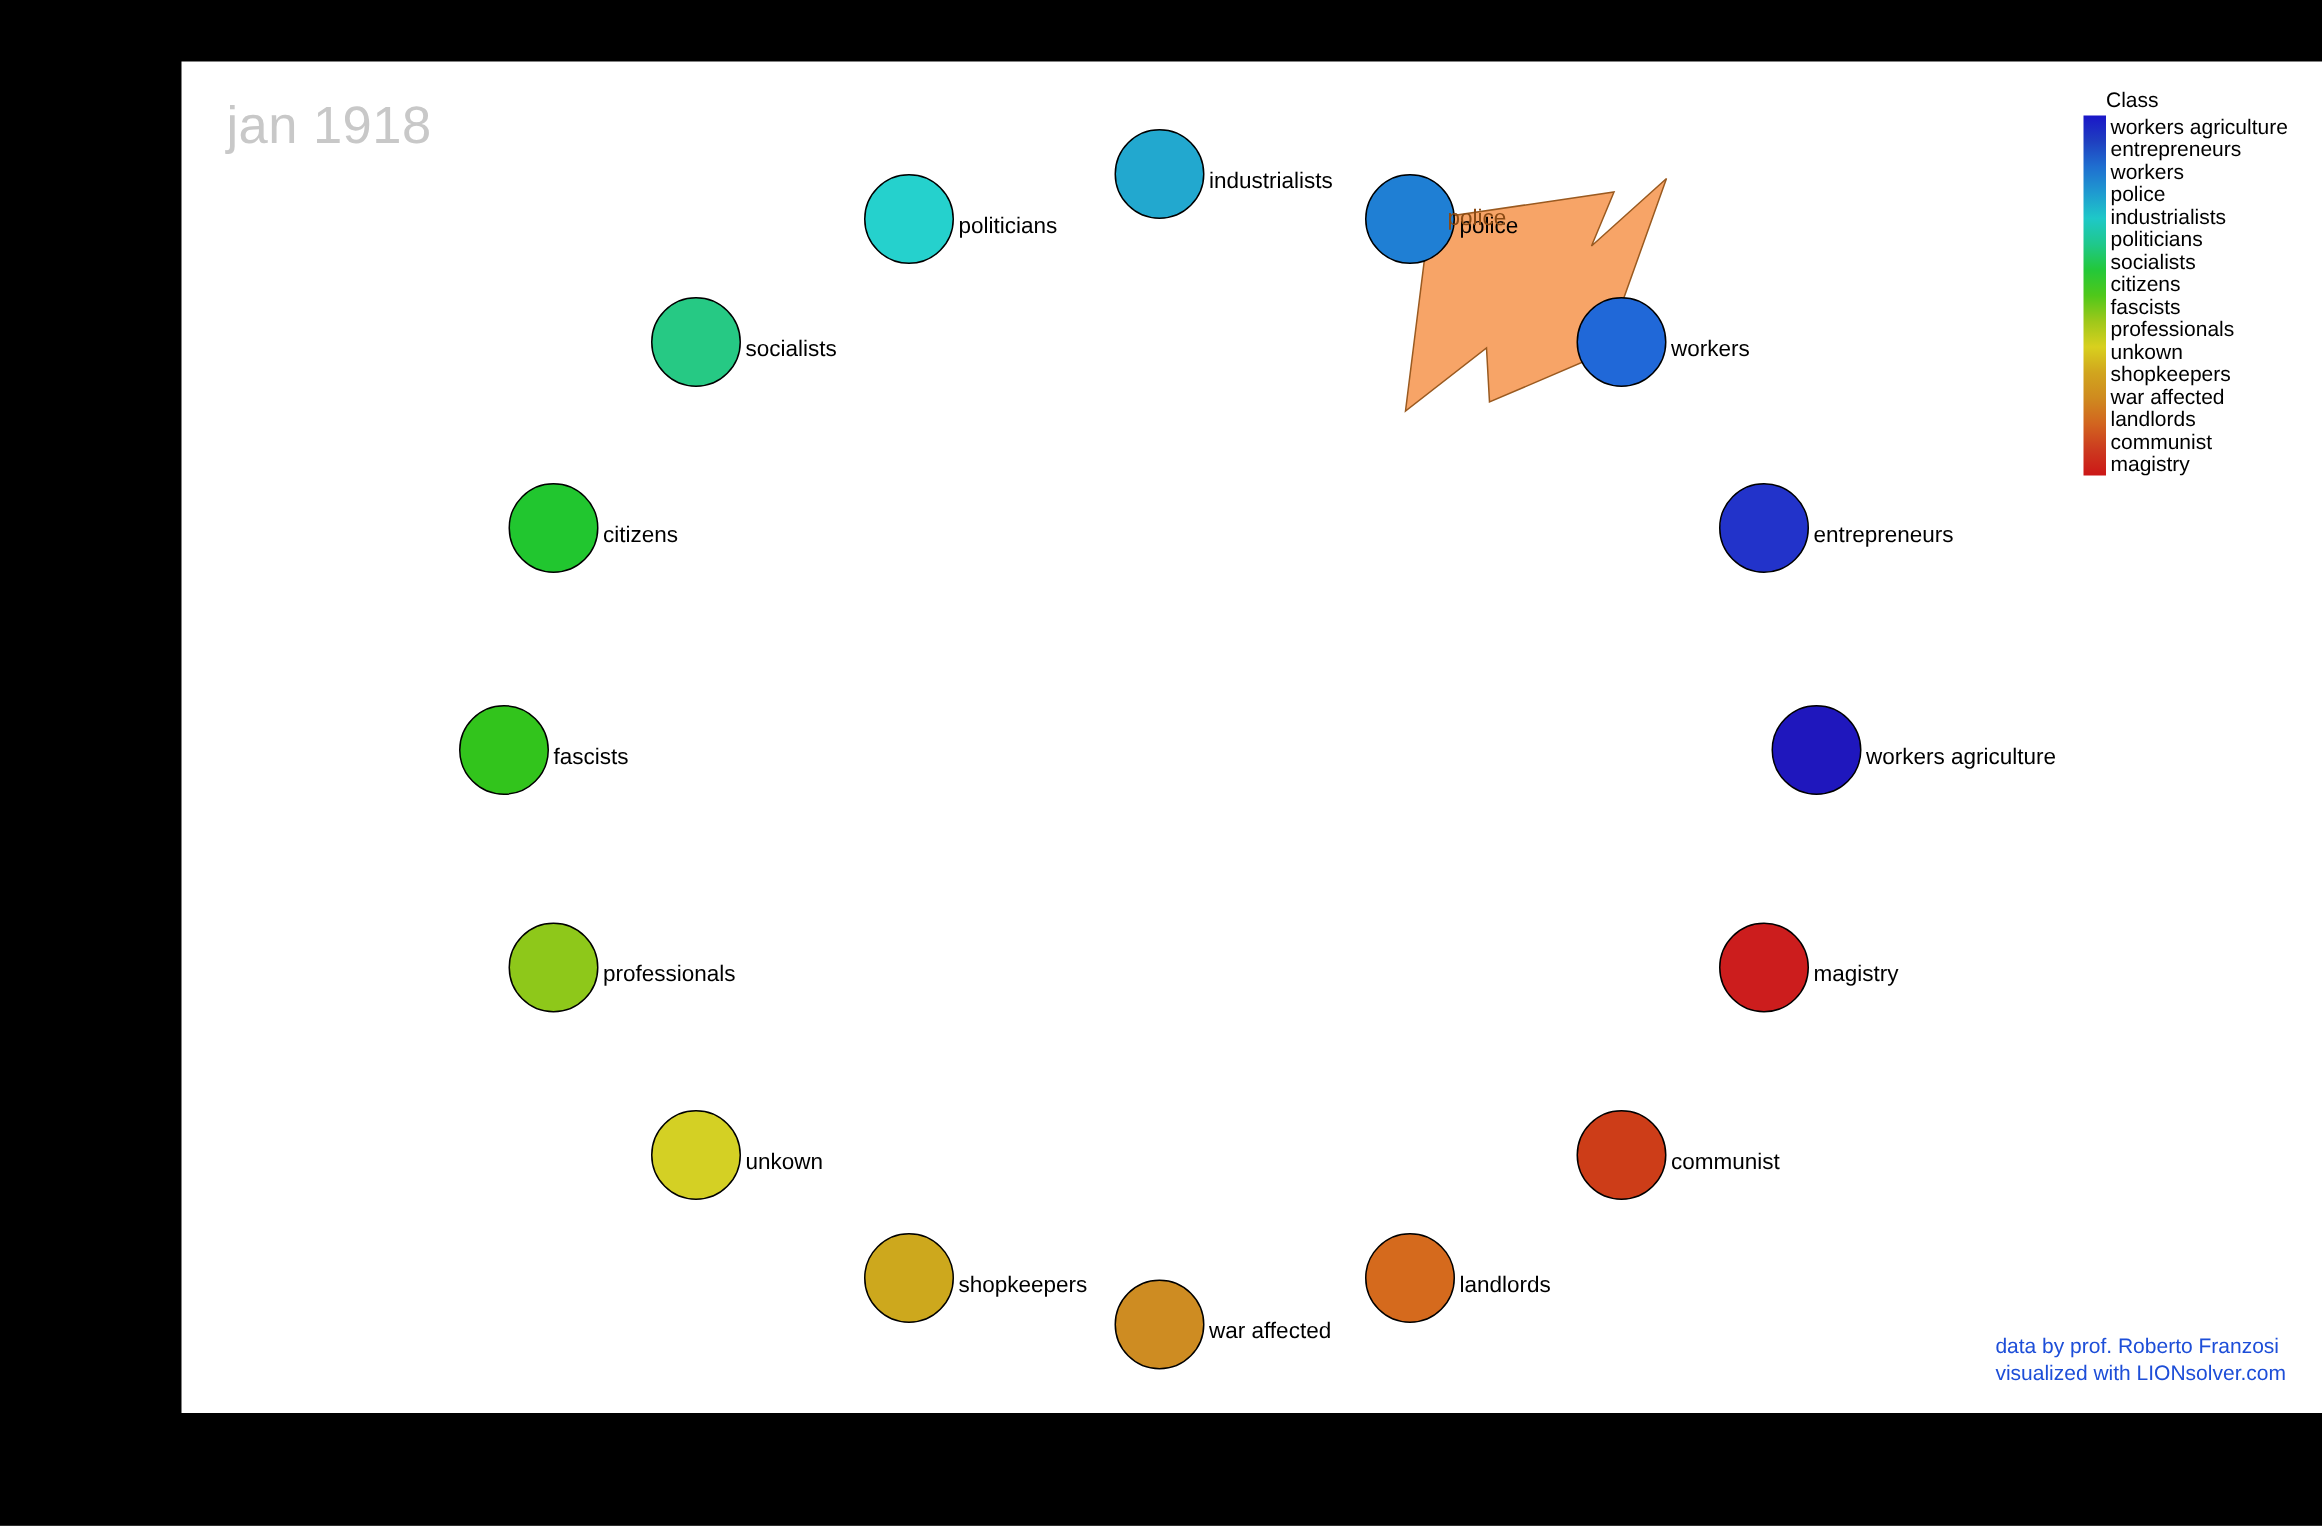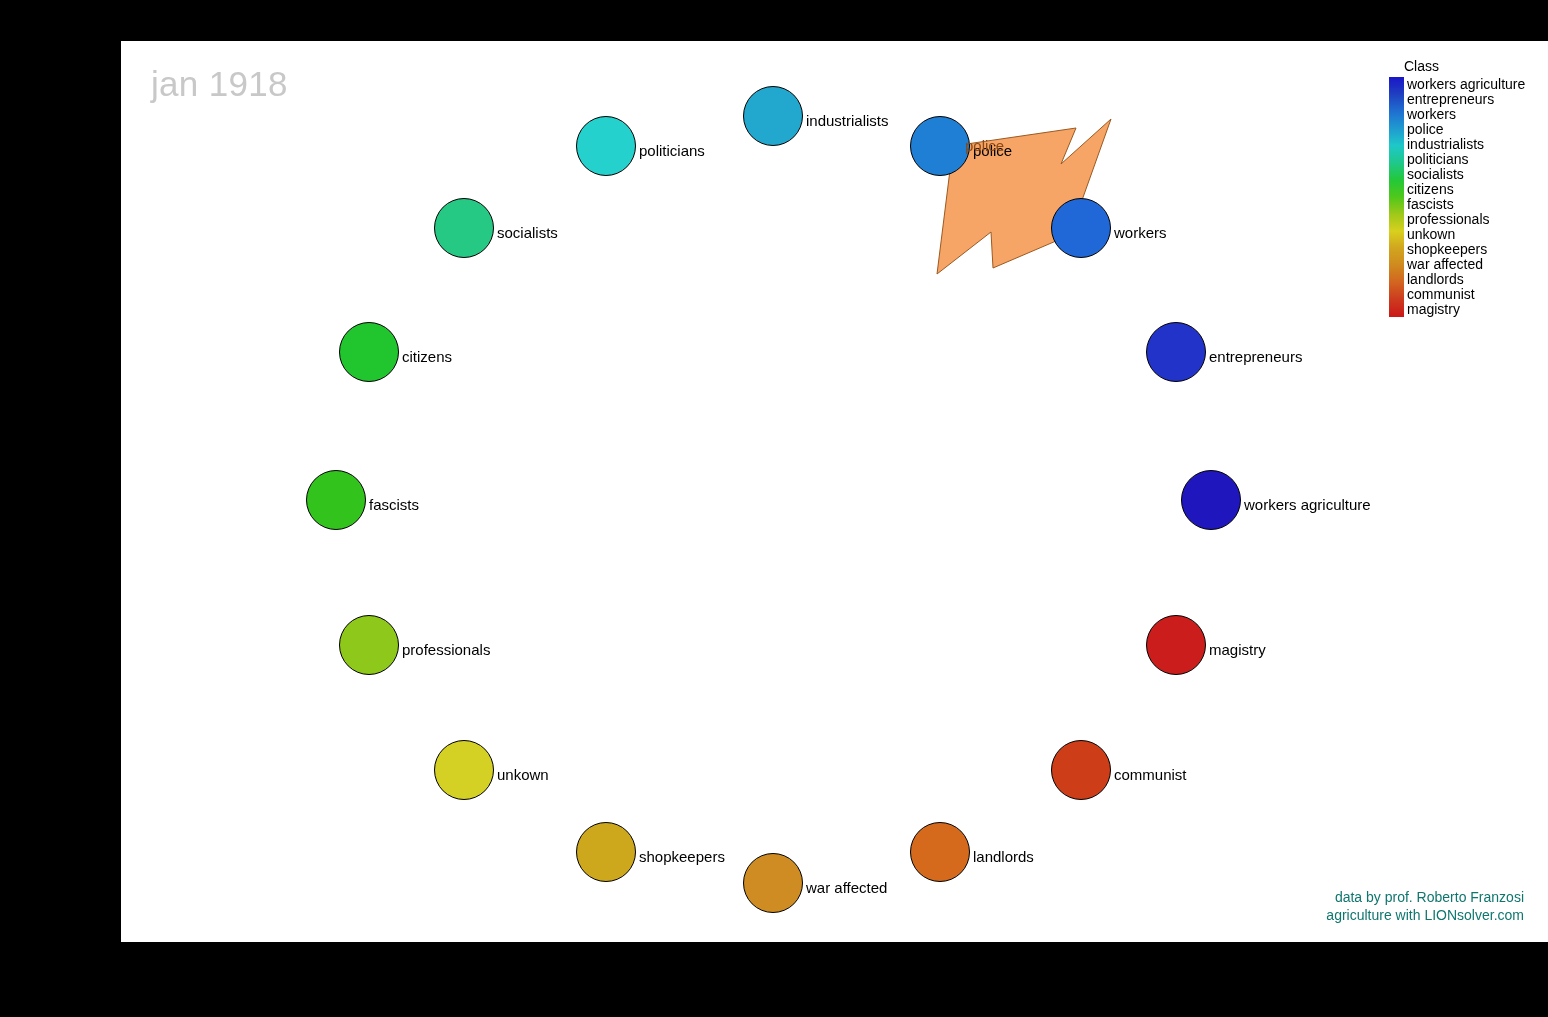--- a/index.html
+++ b/index.html
@@ -104,23 +104,22 @@
     color: #000000;
     white-space: nowrap;
     font-family: "Liberation Sans", sans-serif;
     line-height: 1;
   }
 
   #credits {
     position: absolute;
     right: 24px;
     bottom: 18px;
-    text-align: right;
     font-size: 14px;
-    color: #0f766e;
+    color: #1d4ed8;
     font-family: "Liberation Sans", sans-serif;
     line-height: 1.25;
   }
 </style>
 </head>
 <body>
 
 <div id="stage">
 
   <div id="canvas">
@@ -189,17 +188,17 @@
           <div class="legend-item-label" style="top: 184px;">shopkeepers</div>
           <div class="legend-item-label" style="top: 199px;">war affected</div>
           <div class="legend-item-label" style="top: 214px;">landlords</div>
           <div class="legend-item-label" style="top: 229px;">communist</div>
           <div class="legend-item-label" style="top: 244px;">magistry</div>
         </div>
     </div>
 
     <div id="credits">
       <div>data by prof. Roberto Franzosi</div>
-      <div>agriculture with LIONsolver.com</div>
+      <div>visualized with LIONsolver.com</div>
     </div>
 
   </div>
 </div>
 
 </body></html>

